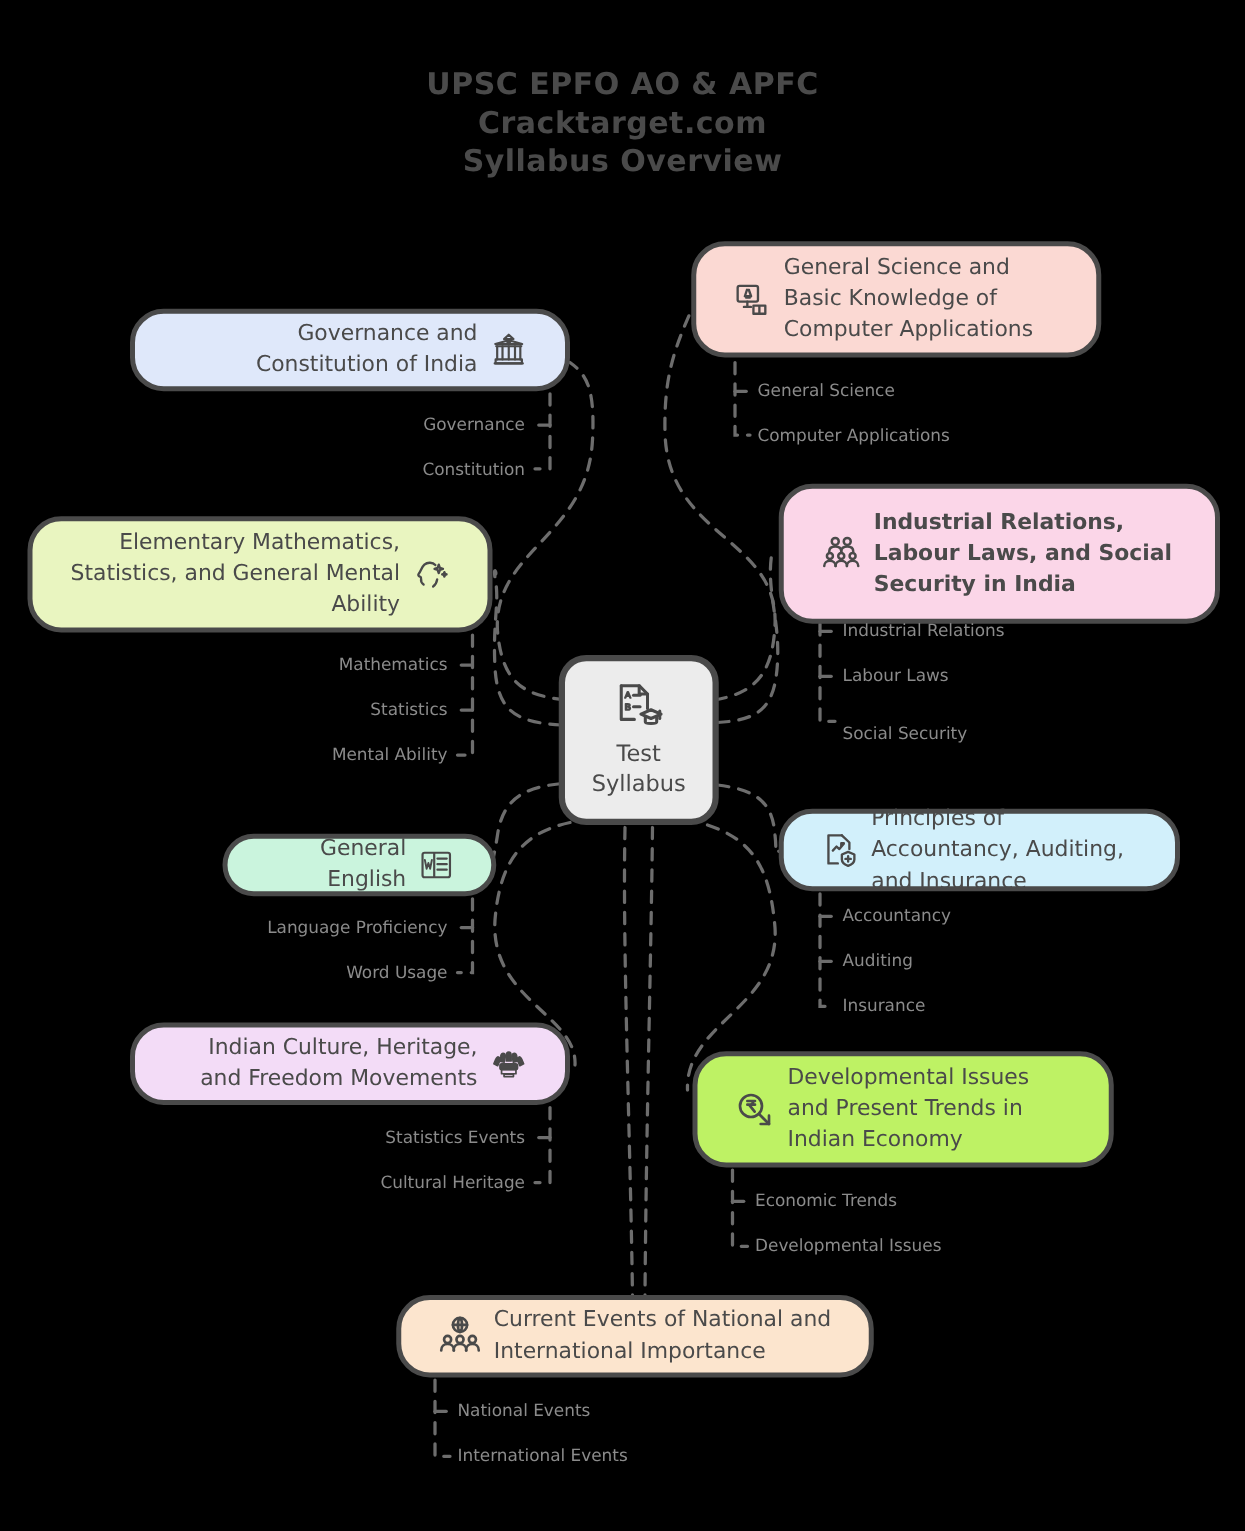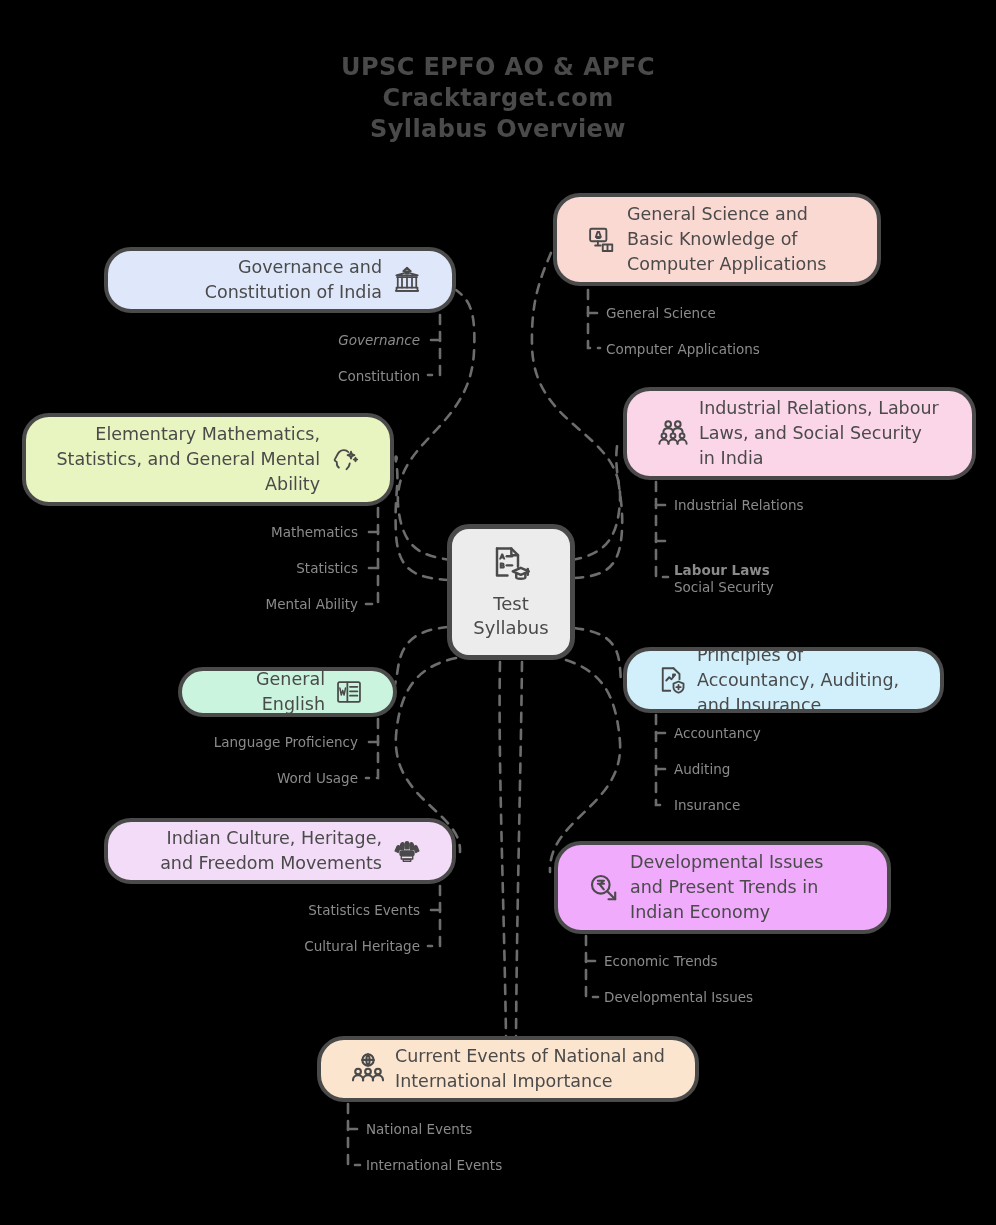--- a/index.html
+++ b/index.html
@@ -38,25 +38,25 @@
     background:#ececec;border-radius:22px;border-width:5px;
     flex-direction:column;justify-content:center;gap:6px;
     font-size:18px;line-height:24px;text-align:center;padding:8px;
   }
   #n-center .label{flex:0 0 auto;}
 
   
   #n-science{left:553px;top:193px;width:328px;height:93px;background:#fbd9d3;}
   #n-gov{left:104px;top:247px;width:352px;height:66px;background:#dfe8fa;}
   #n-math{left:22px;top:413px;width:372px;height:93px;background:#e9f5c0;}
-  #n-labour{left:623px;top:387px;width:353px;height:93px;background:#fbd6e8;}
+  #n-labour{left:623px;top:387px;width:353px;height:112px;background:#fbd6e8;font-weight:bold;}
   #n-acc{left:623px;top:647px;width:321px;height:66px;background:#d2f0fb;}
   #n-eng{left:178px;top:667px;width:219px;height:50px;background:#caf4dd;}
   #n-culture{left:104px;top:818px;width:352px;height:66px;background:#f3dcf7;}
-  #n-dev{left:554px;top:841px;width:337px;height:93px;background:#f0abfc;}
+  #n-dev{left:554px;top:841px;width:337px;height:93px;background:#bef264;}
   #n-current{left:317px;top:1036px;width:382px;height:66px;background:#fce5ce;}
 
   
   .sub{
     position:absolute;color:#8b8b8b;font-size:13.5px;line-height:18px;
     white-space:nowrap;
   }
   .sub.right-side{text-align:left;}
   .sub.left-side{text-align:right;}
 </style>
@@ -167,21 +167,21 @@
       <svg width="30" height="30" viewBox="0 0 24 24" fill="none" stroke="#4a4a4a" stroke-width="1.4" stroke-linecap="round" stroke-linejoin="round">
         <path d="M12 2.2l-3 2.8h6z"></path>
         <path d="M11 5v1.8h2V5"></path>
         <path d="M4 9.6h16M3 20.6h18"></path>
         <path d="M4.6 9.6V18M8 9.6V18M12 9.6V18M16 9.6V18M19.4 9.6V18"></path>
         <path d="M3.4 8.2h17.2l-8.6-2.4z"></path>
         <path d="M3.6 18h16.8v2.6H3.6z"></path>
       </svg>
     </span>
   </div>
-  <div class="sub left-side" style="left:220px;top:331px;width:200px;font-style:italic;">Governance</div>
+  <div class="sub left-side" style="left:220px;top:331px;width:200px;">Governance</div>
   <div class="sub left-side" style="left:220px;top:367px;width:200px;">Constitution</div>
 
   <div class="node r-align" id="n-math">
     <span class="label">Elementary Mathematics, Statistics, and General Mental Ability</span>
     <span class="ico">
       <svg width="30" height="30" viewBox="0 0 24 24" fill="none" stroke="#4a4a4a" stroke-width="1.5" stroke-linecap="round" stroke-linejoin="round">
         <path d="M14.6 5.6C13 3.8 9.6 3.6 7.6 5.4c-1.9 1.7-2.2 4-3.5 5.6-.7.9-.4 1.7.7 2.1.6.2.8.6.7 1.3-.2 1.6.4 2.9 1.6 3.7"></path>
         <path d="M13.2 19.4c1.4-1 2.3-2.6 2.6-4.6"></path>
         <path d="M16.8 5.4l.7 2 2 .7-2 .7-.7 2-.7-2-2-.7 2-.7z"></path>
         <path d="M20.4 10.2l.4 1 1 .4-1 .4-.4 1-.4-1-1-.4 1-.4z"></path>
@@ -203,21 +203,21 @@
           <circle cx="12" cy="13.4" r="1.8"></circle>
           <circle cx="18.8" cy="13.4" r="1.8"></circle>
         <path d="M1.8 19.4c0-2 1.6-3.2 3.4-3.2s3.4 1.2 3.4 3.2"></path>
         <path d="M8.6 19.4c0-2 1.6-3.2 3.4-3.2s3.4 1.2 3.4 3.2"></path>
         <path d="M15.4 19.4c0-2 1.6-3.2 3.4-3.2s3.4 1.2 3.4 3.2"></path>
       </svg>
     </span>
     <span class="label">Industrial Relations, Labour Laws, and Social Security in India</span>
   </div>
   <div class="sub right-side" style="left:674px;top:496px;">Industrial Relations</div>
-  <div class="sub right-side" style="left:674px;top:561px;font-weight:bold;">Labour Laws</div>
+  <div class="sub right-side" style="left:674px;top:532px;">Labour Laws</div>
   <div class="sub right-side" style="left:674px;top:568px;margin-top:10px;">Social Security</div>
 
   <div class="node l-align" id="n-acc">
     <span class="ico">
       <svg width="30" height="30" viewBox="0 0 24 24" fill="none" stroke="#4a4a4a" stroke-width="1.5" stroke-linecap="round" stroke-linejoin="round">
         <path d="M13.2 2.6H4.6v18h6"></path>
           <path d="M13.2 2.6L18 7.2v4.2"></path>
         <path d="M7.4 12.4l2.4-2.6 1.8 1.6 2.8-3.4"></path>
         <path d="M14.4 7.6h-1.6v1.6"></path>
         <path d="M17.2 13.2l4 1.7v3.1c0 2-2 3.4-4 4.2-2-0.8-4-2.2-4-4.2v-3.1z"></path>

